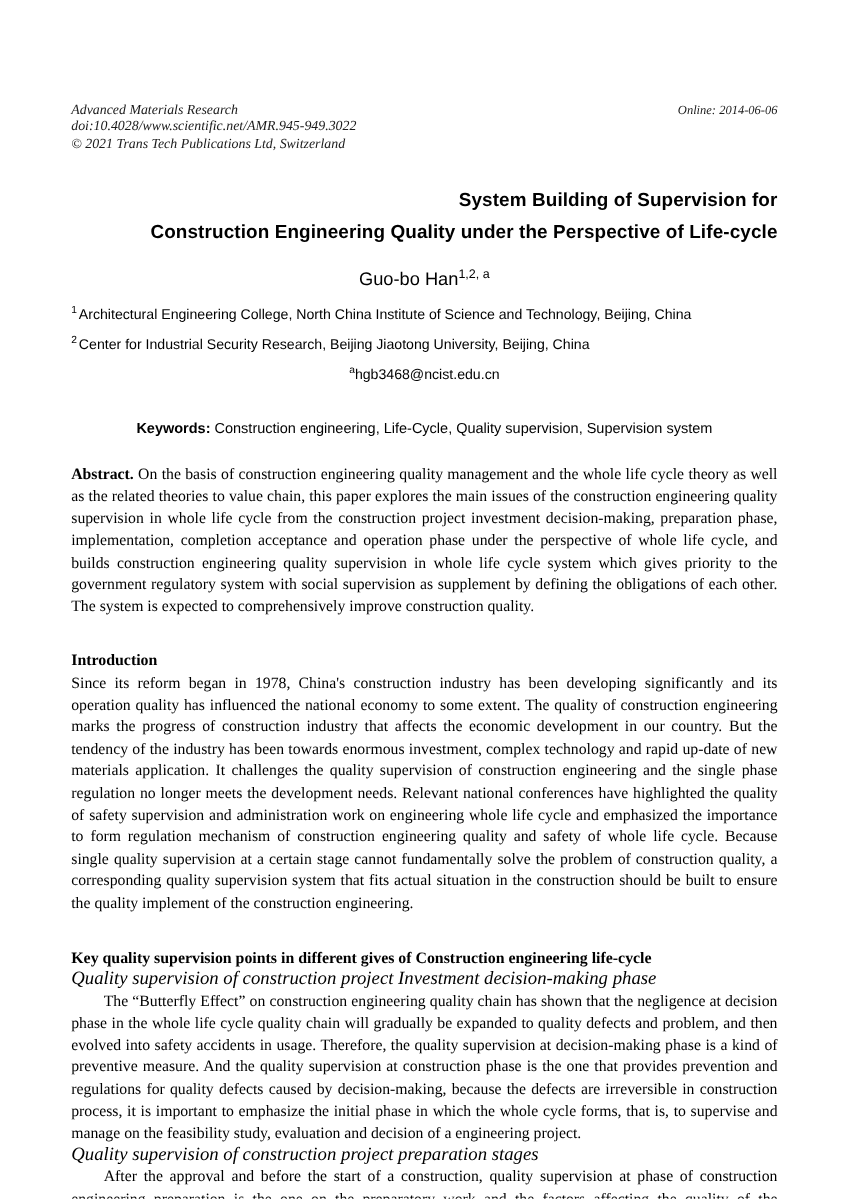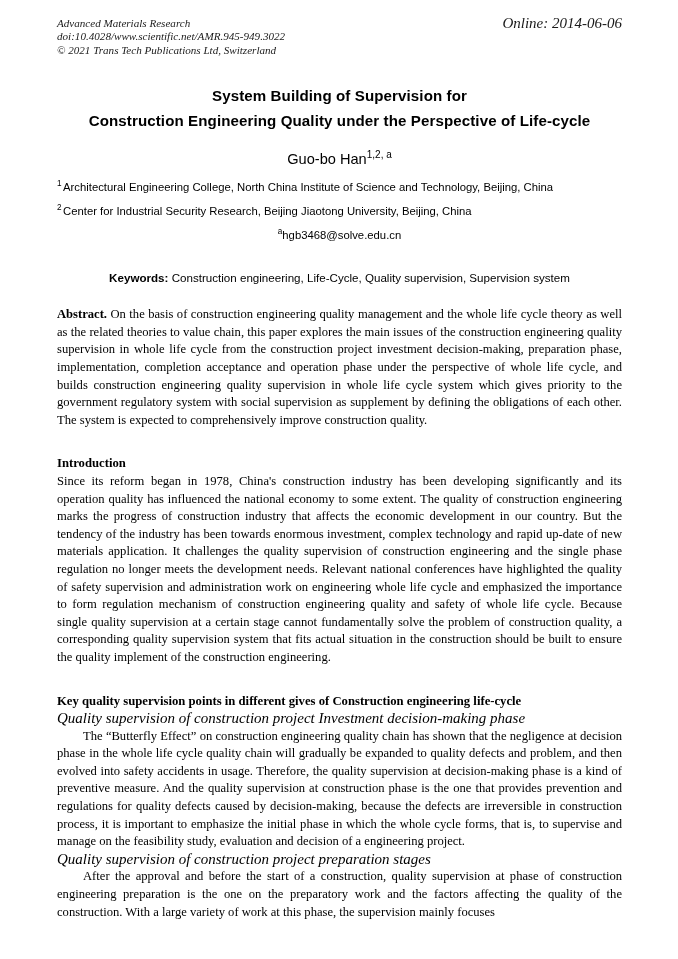--- a/index.html
+++ b/index.html
@@ -12,50 +12,51 @@
     background: #ffffff;
     font-family: "Liberation Serif", serif;
     color: #000000;
     -webkit-font-smoothing: antialiased;
   }
   .page {
     position: relative;
     width: 678px;
     height: 799px;
     box-sizing: border-box;
-    padding: 17px 56px 0 57px;
+    padding: 34px 56px 0 57px;
+    margin-top: 48px;
   }
 
   
   .journal-header {
     position: relative;
     font-family: "Liberation Serif", serif;
     font-style: italic;
     font-size: 11.1px;
     line-height: 13.4px;
     color: #1a1a1a;
   }
   .journal-header .left-block {
     width: 70%;
   }
   .journal-header .online-date {
     position: absolute;
     right: 0;
     top: 0;
-    font-size: 15px;
+    font-size: 10px;
     white-space: nowrap;
   }
   .jh-line {
     white-space: nowrap;
   }
 
   
   .title-block {
     margin-top: 26px;
-    text-align: center;
+    text-align: right;
     font-family: "Liberation Sans", sans-serif;
     font-weight: bold;
     font-size: 15.1px;
     line-height: 25px;
     letter-spacing: 0.1px;
   }
   .title-line-1 { }
   .title-line-2 { }
 
   
@@ -181,21 +182,21 @@
   <div class="title-block">
     <div class="title-line-1">System Building of Supervision for</div>
     <div class="title-line-2">Construction Engineering Quality under the Perspective of Life-cycle</div>
   </div>
 
   <div class="author"><span>Guo-bo Han</span><sup>1,2, a</sup></div>
 
   <div class="affiliation aff1"><sup>1</sup><span>Architectural Engineering College, North China Institute of Science and Technology, Beijing, China</span></div>
   <div class="affiliation aff2"><sup>2</sup><span>Center for Industrial Security Research, Beijing Jiaotong University, Beijing, China</span></div>
 
-  <div class="email"><sup>a</sup><span>hgb3468@solve.edu.cn</span></div>
+  <div class="email"><sup>a</sup><span>hgb3468@ncist.edu.cn</span></div>
 
   <div class="keywords"><span class="kw-label">Keywords:</span> <span>Construction engineering, Life-Cycle, Quality supervision, Supervision system</span></div>
 
   <div class="abstract"><span class="ab-label">Abstract.</span> <span>On the basis of construction engineering quality management and the whole life cycle theory as well as the related theories to value chain, this paper explores the main issues of the construction engineering quality supervision in whole life cycle from the construction project investment decision-making, preparation phase, implementation, completion acceptance and operation phase under the perspective of whole life cycle, and builds construction engineering quality supervision in whole life cycle system which gives priority to the government regulatory system with social supervision as supplement by defining the obligations of each other. The system is expected to comprehensively improve construction quality.</span></div>
 
   <h2 class="section-heading">Introduction</h2>
   <p class="body-text intro-para">Since its reform began in 1978, China's construction industry has been developing significantly and its operation quality has influenced the national economy to some extent. The quality of construction engineering marks the progress of construction industry that affects the economic development in our country. But the tendency of the industry has been towards enormous investment, complex technology and rapid up-date of new materials application. It challenges the quality supervision of construction engineering and the single phase regulation no longer meets the development needs. Relevant national conferences have highlighted the quality of safety supervision and administration work on engineering whole life cycle and emphasized the importance to form regulation mechanism of construction engineering quality and safety of whole life cycle. Because single quality supervision at a certain stage cannot fundamentally solve the problem of construction quality, a corresponding quality supervision system that fits actual situation in the construction should be built to ensure the quality implement of the construction engineering.</p>
 
   <h2 class="section-heading">Key quality supervision points in different gives of Construction engineering life-cycle</h2>
   <h3 class="sub-heading">Quality supervision of construction project Investment decision-making phase</h3>

